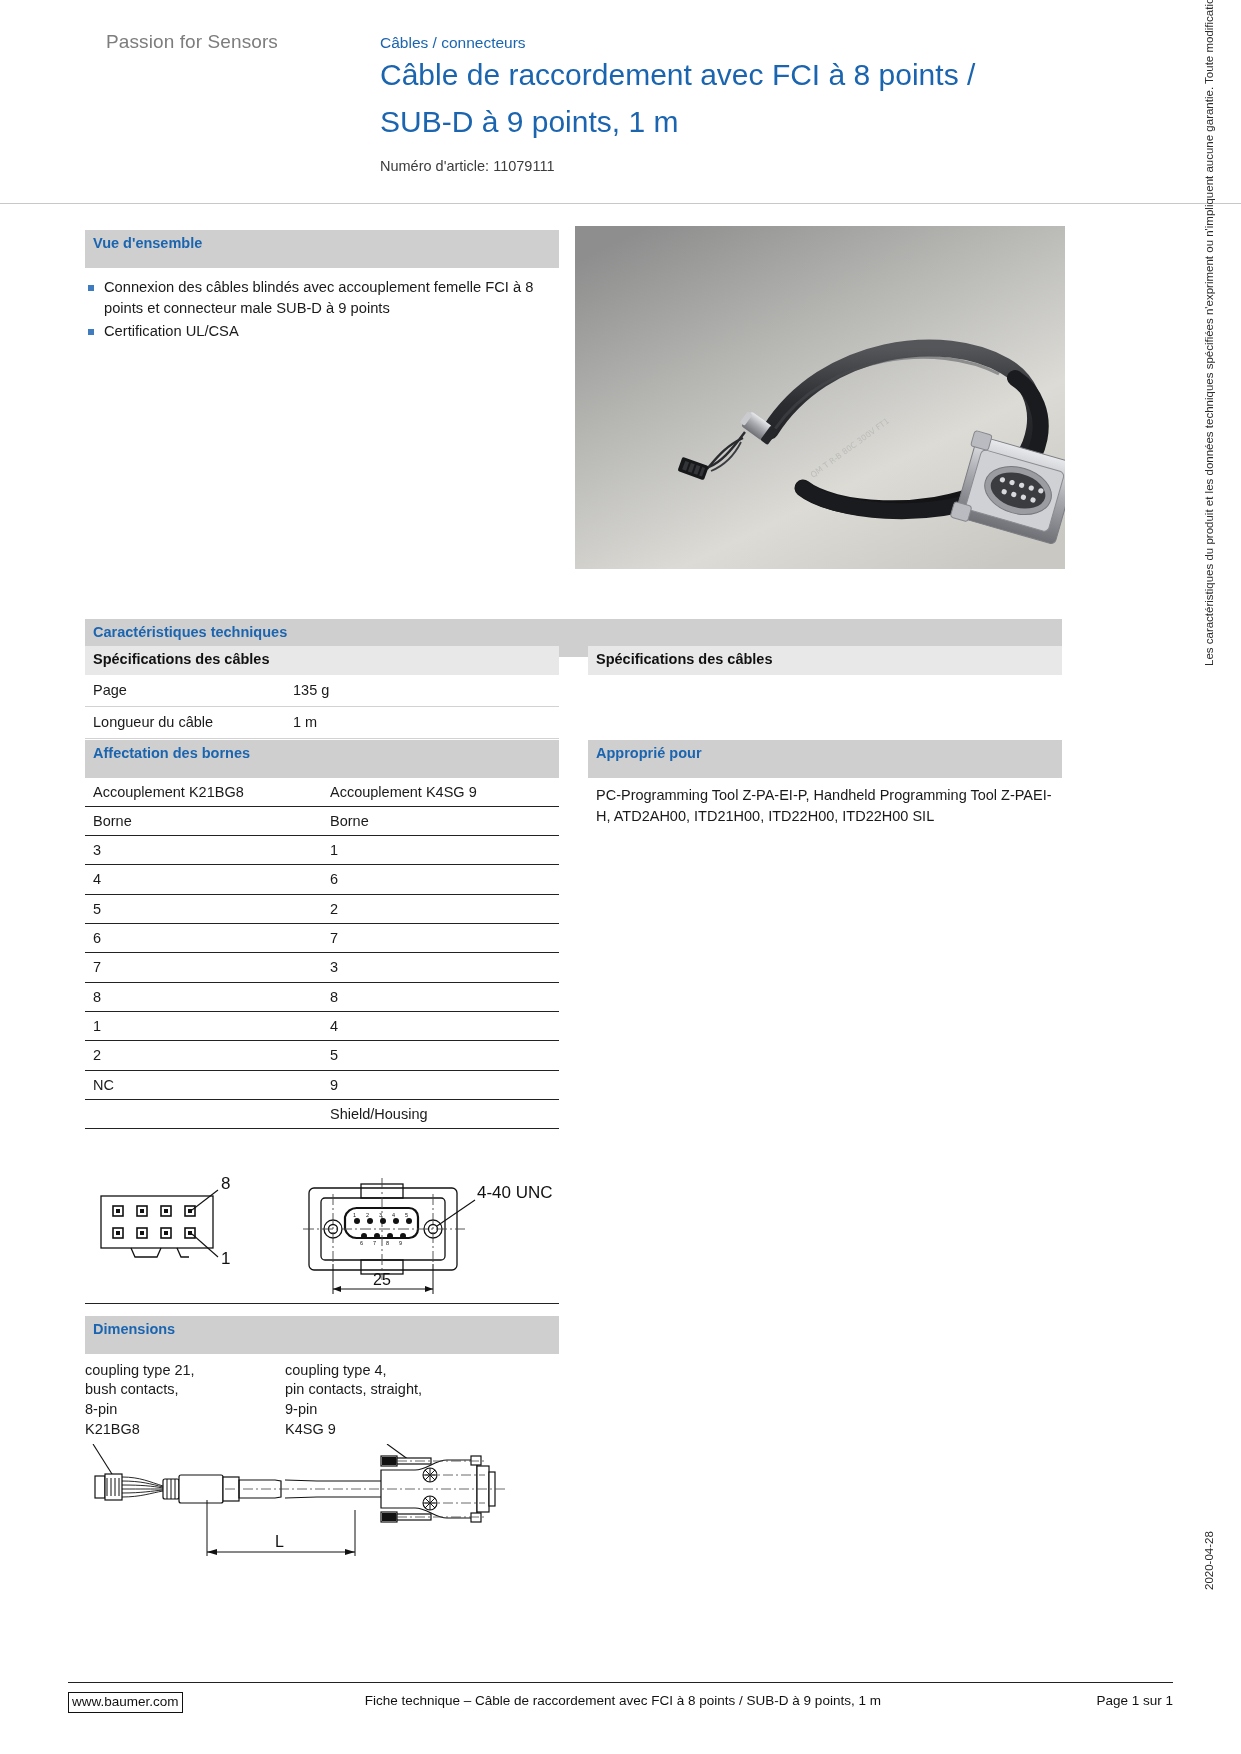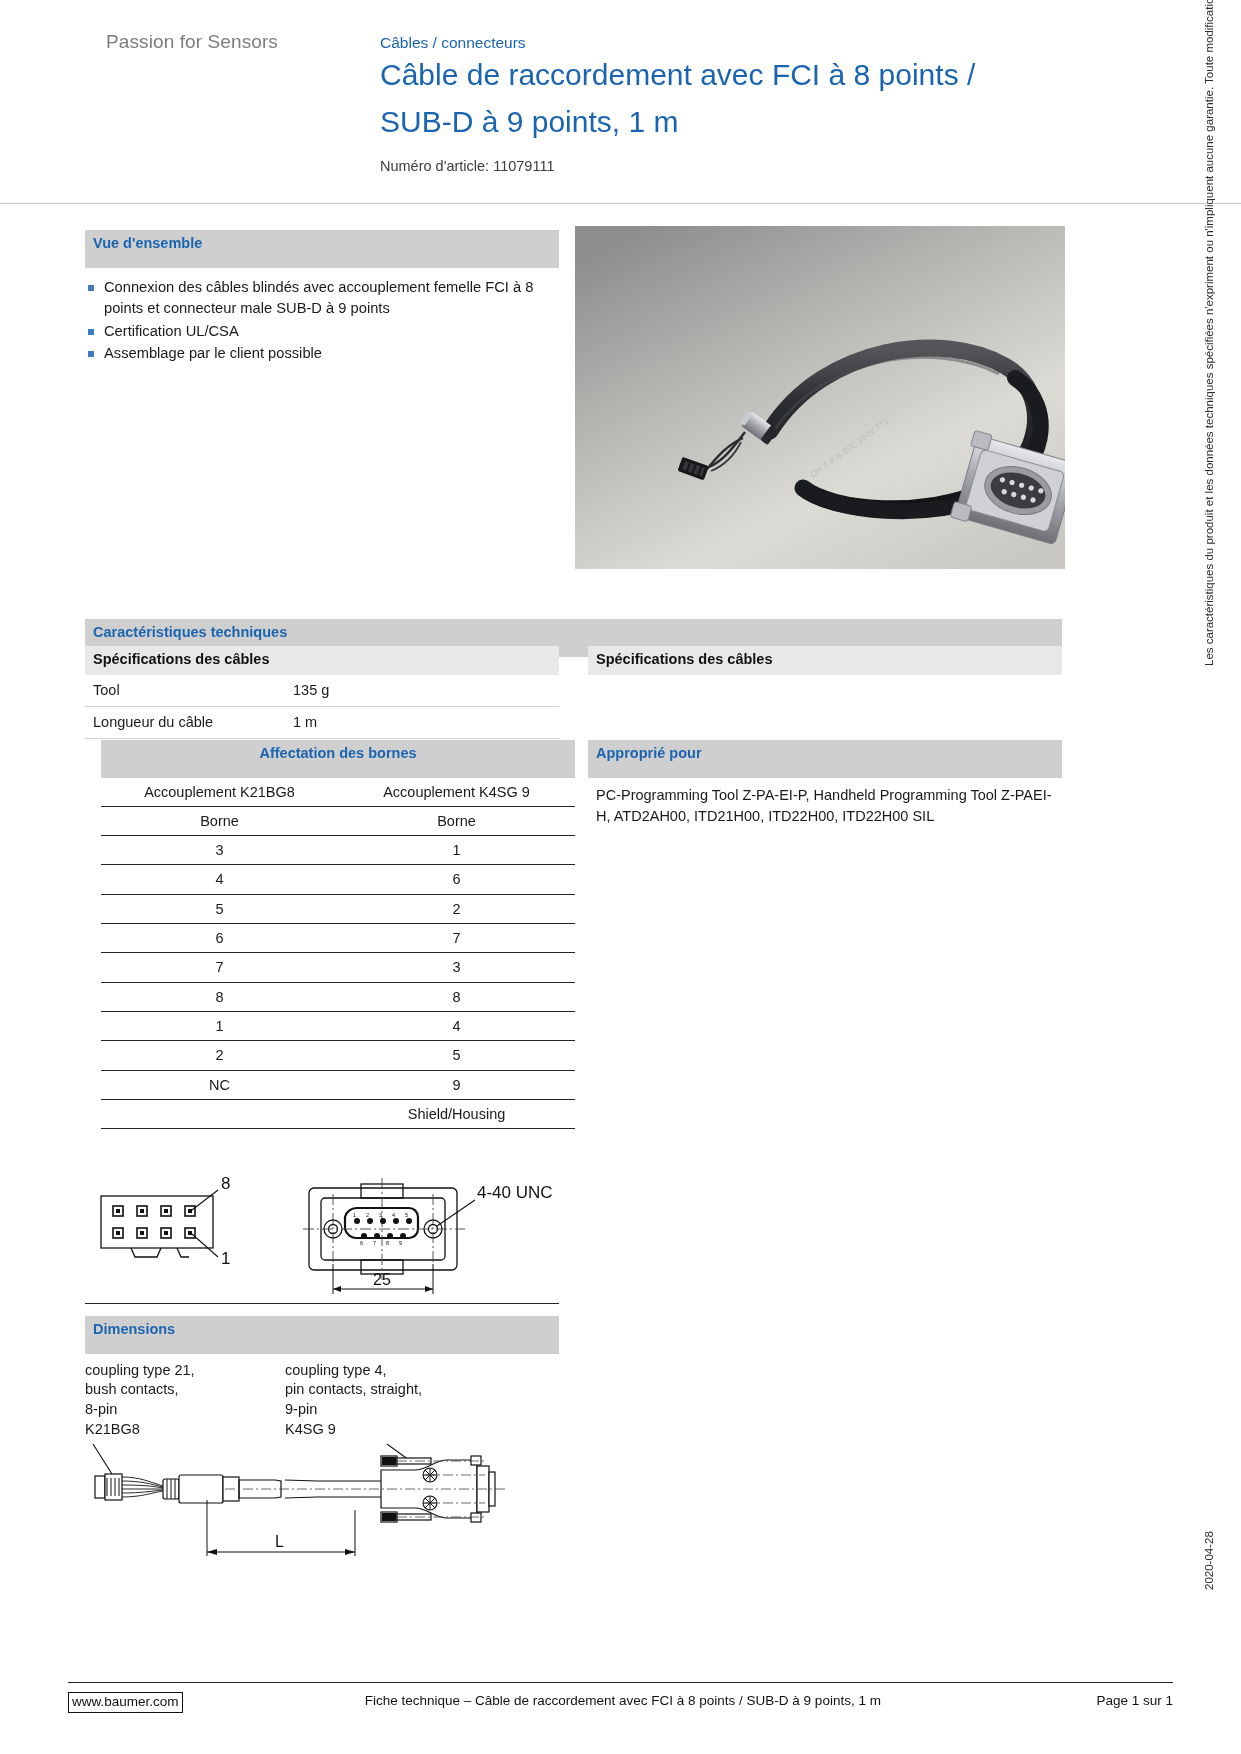--- a/index.html
+++ b/index.html
@@ -257,21 +257,20 @@
     <h1 class="page-title">Câble de raccordement avec FCI à 8 points / SUB-D à 9 points, 1 m</h1>
     <div class="article-no">Numéro d'article: 11079111</div>
   </div>
 </div>
 
 <div class="overview">
   <div class="sec-bar">Vue d'ensemble</div>
   <ul class="bullets">
     <li>Connexion des câbles blindés avec accouplement femelle FCI à 8 points et connecteur male SUB-D à 9 points</li>
     <li>Certification UL/CSA</li>
-    <li>Assemblage par le client possible</li>
   </ul>
 </div>
 
 <div class="product-img">
   <svg viewBox="0 0 490 343" preserveAspectRatio="none">
     <defs>
       <linearGradient id="cabGrad" x1="0" y1="0" x2="0" y2="1">
         <stop offset="0%" stop-color="#55565a"></stop>
         <stop offset="35%" stop-color="#2b2c30"></stop>
         <stop offset="100%" stop-color="#121214"></stop>
@@ -341,36 +340,36 @@
 
 <div class="bar-full">
   <div class="sec-bar">Caractéristiques techniques</div>
 </div>
 
 <div class="tech-left" style="top:646px;">
   <div class="sub-bar">Spécifications des câbles</div>
   <table class="spec">
     <tbody>
         <tr>
-      <td class="k">Tool</td>
+      <td class="k">Page</td>
       <td class="v">135 g</td>
     </tr>
     <tr>
       <td class="k">Longueur du câble</td>
       <td class="v">1 m</td>
     </tr>
   </tbody>
     </table>
 </div>
 
 <div class="tech-right" style="top:646px;">
   <div class="sub-bar">Spécifications des câbles</div>
 </div>
 
-<div style="position:absolute;left:101px;top:740px;width:474px;text-align:center;">
+<div style="position:absolute;left:85px;top:740px;width:474px;">
   <div class="sec-bar">Affectation des bornes</div>
   <table class="pins">
     <tbody>
         <tr>
       <td class="hdr">Accouplement K21BG8</td>
       <td class="hdr">Accouplement K4SG 9</td>
     </tr>
     <tr>
       <td>Borne</td>
       <td>Borne</td>

